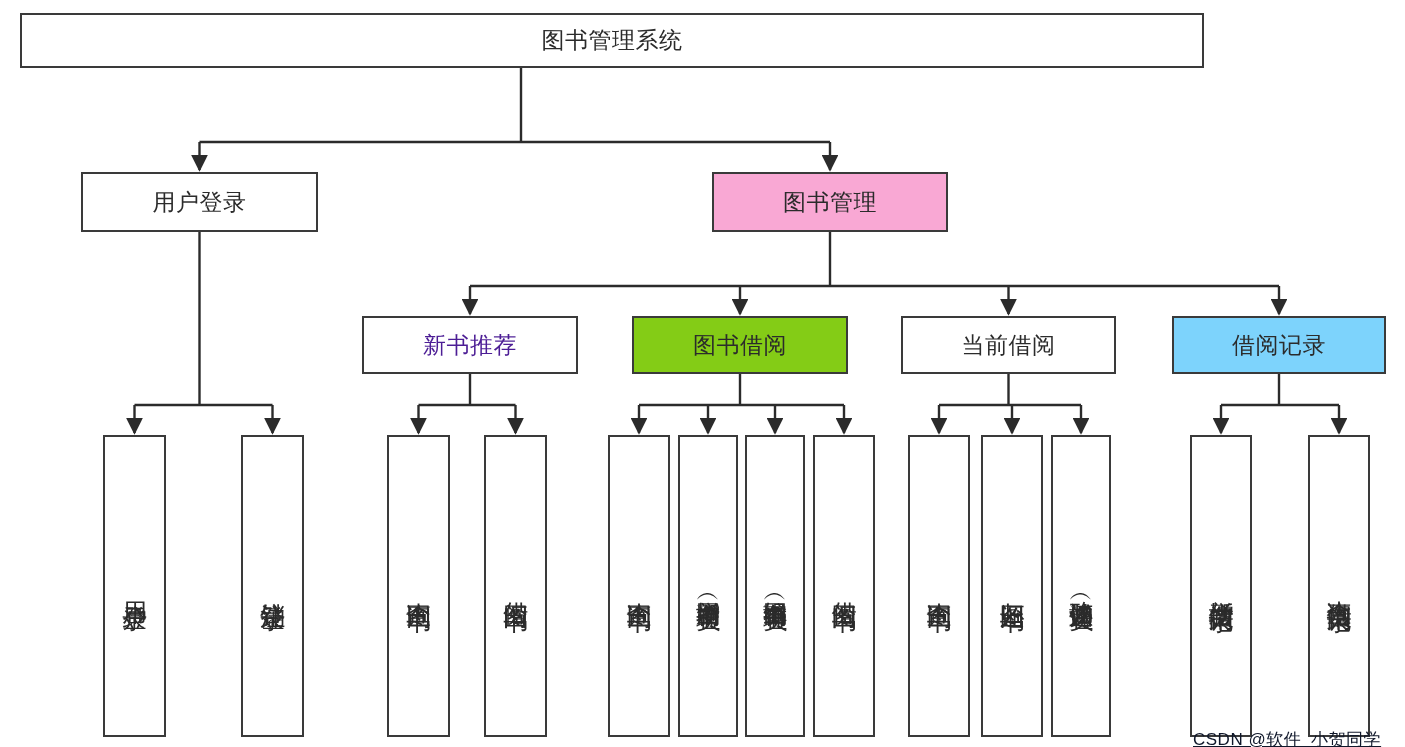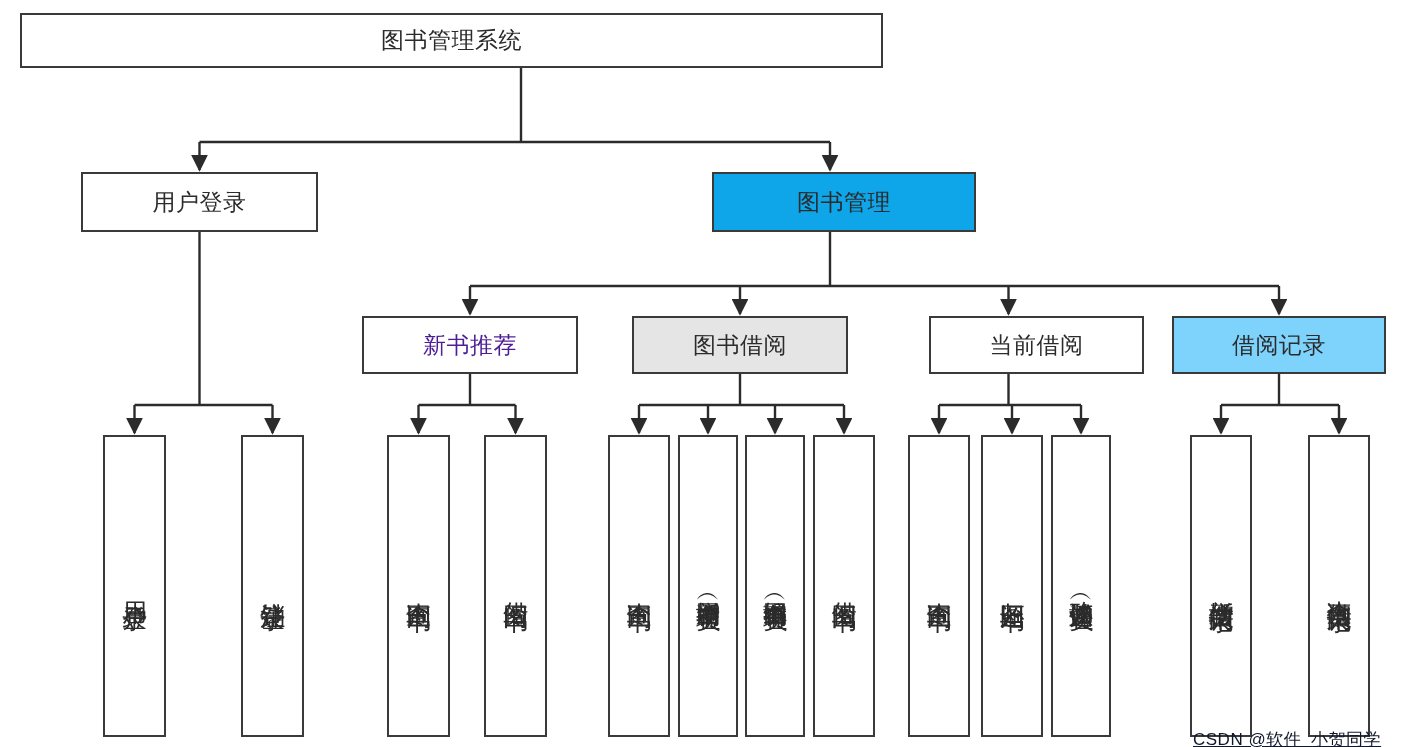--- a/index.html
+++ b/index.html
@@ -112,36 +112,36 @@
         <path d="M 1012 405 L 1012 433" marker-end="url(#arrow)"></path>
         <path d="M 1081 405 L 1081 433" marker-end="url(#arrow)"></path>
         <path d="M 1279 374 L 1279 405"></path>
         <path d="M 1221 405 L 1339 405"></path>
         <path d="M 1221 405 L 1221 433" marker-end="url(#arrow)"></path>
         <path d="M 1339 405 L 1339 433" marker-end="url(#arrow)"></path>
       </g>
   </svg>
 
   <div id="node-layer">
-      <div class="node horiz" style="left: 20px; top: 13px; width: 863px; height: 55px; border-color: rgb(58, 58, 58); background: rgb(255, 255, 255); color: rgb(43, 43, 43);">
+      <div class="node horiz" style="left: 20px; top: 13px; width: 1184px; height: 55px; border-color: rgb(58, 58, 58); background: rgb(255, 255, 255); color: rgb(43, 43, 43);">
         <span class="label">图书管理系统</span>
       </div>
       <div class="node horiz" style="left: 81px; top: 172px; width: 237px; height: 60px; border-color: rgb(58, 58, 58); background: rgb(255, 255, 255); color: rgb(43, 43, 43);">
         <span class="label">用户登录</span>
       </div>
-      <div class="node horiz" style="left: 712px; top: 172px; width: 264px; height: 60px; border-color: rgb(58, 58, 58); background: #0ea5e9; color: rgb(43, 43, 43);">
+      <div class="node horiz" style="left: 712px; top: 172px; width: 236px; height: 60px; border-color: rgb(58, 58, 58); background: #f9a8d4; color: rgb(43, 43, 43);">
         <span class="label">图书管理</span>
       </div>
       <div class="node horiz" style="left: 362px; top: 316px; width: 216px; height: 58px; border-color: rgb(58, 58, 58); background: rgb(255, 255, 255); color: #4c1d95;">
         <span class="label">新书推荐</span>
       </div>
-      <div class="node horiz" style="left: 632px; top: 316px; width: 216px; height: 58px; border-color: rgb(58, 58, 58); background: #e5e5e5; color: rgb(43, 43, 43);">
+      <div class="node horiz" style="left: 632px; top: 316px; width: 216px; height: 58px; border-color: rgb(58, 58, 58); background: #84cc16; color: rgb(43, 43, 43);">
         <span class="label">图书借阅</span>
       </div>
-      <div class="node horiz" style="left: 901px; top: 316px; width: 215px; height: 58px; border-color: rgb(58, 58, 58); background: rgb(255, 255, 255); color: rgb(43, 43, 43); margin-left: 28px;">
+      <div class="node horiz" style="left: 901px; top: 316px; width: 215px; height: 58px; border-color: rgb(58, 58, 58); background: rgb(255, 255, 255); color: rgb(43, 43, 43);">
         <span class="label">当前借阅</span>
       </div>
       <div class="node horiz" style="left: 1172px; top: 316px; width: 214px; height: 58px; border-color: rgb(58, 58, 58); background: #7dd3fc; color: rgb(43, 43, 43);">
         <span class="label">借阅记录</span>
       </div>
       <div class="node vert" style="left: 103px; top: 435px; width: 63px; height: 302px; border-color: rgb(58, 58, 58); background: rgb(255, 255, 255); color: rgb(43, 43, 43);">
         <span class="label">用户登录</span>
       </div>
       <div class="node vert" style="left: 241px; top: 435px; width: 63px; height: 302px; border-color: rgb(58, 58, 58); background: rgb(255, 255, 255); color: rgb(43, 43, 43);">
         <span class="label">注销登录</span>

